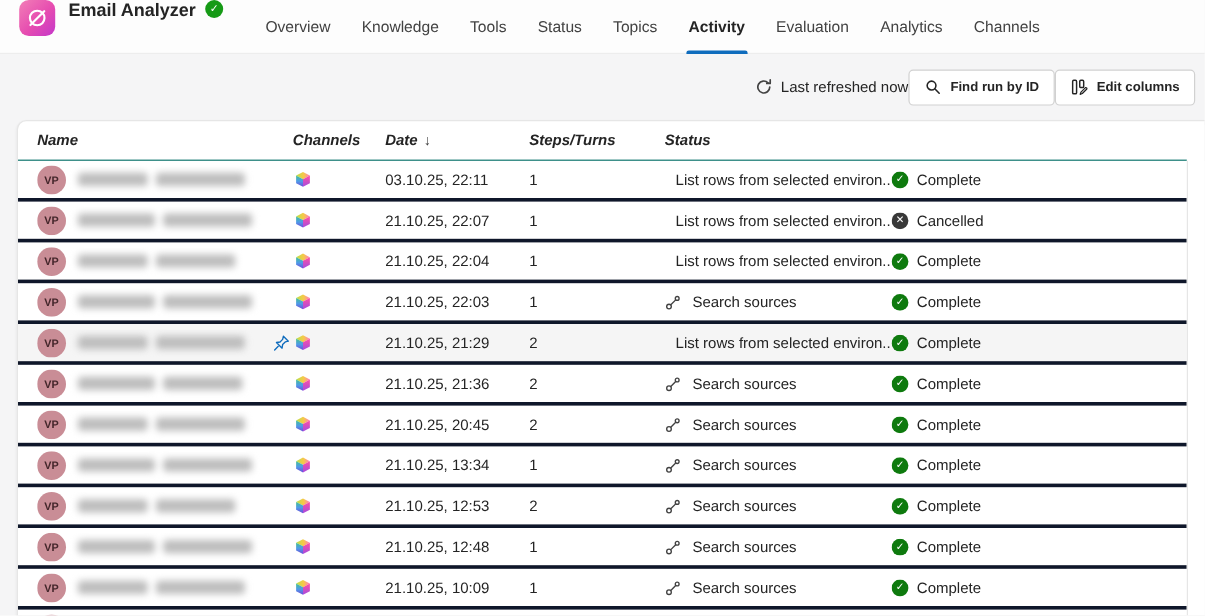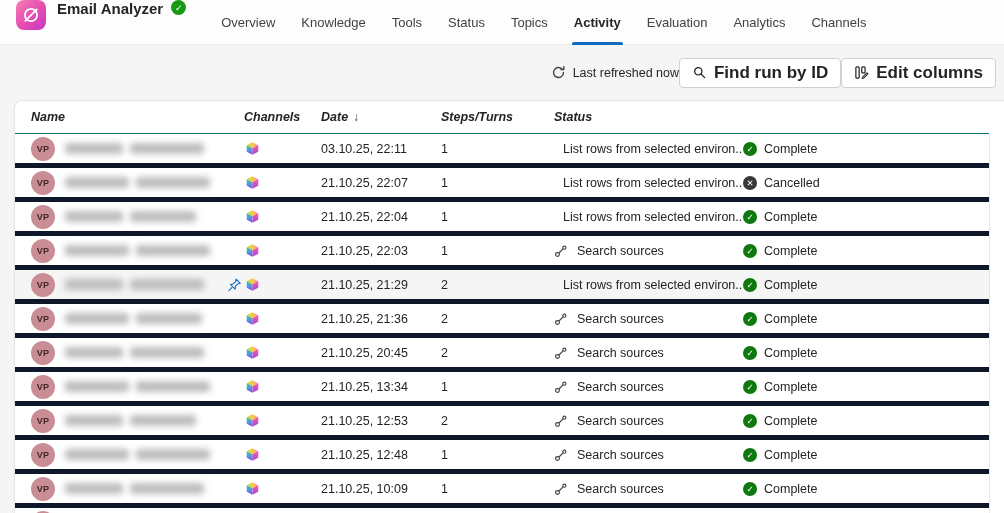--- a/index.html
+++ b/index.html
@@ -41,38 +41,38 @@
     height:55px; display:flex; align-items:center; justify-content:flex-end;
     gap:0; padding-right:8px;
   }
   .refresh-btn{
     display:flex; align-items:center; gap:7px; color:#242424; cursor:pointer;
     background:none; border:none; font-size:12.5px; font-family:inherit;
   }
   .tool-btn{
     display:flex; align-items:center; gap:7px; background:#fff;
     border:1px solid #d1d1d1; border-radius:4px; height:30px; padding:0 12px;
-    font-weight:bold; font-size:17px; font-family:inherit; color:#242424; cursor:pointer;
+    font-weight:bold; font-size:11px; font-family:inherit; color:#242424; cursor:pointer;
   }
   .tool-btn svg, .refresh-btn svg { flex:0 0 auto; }
 
   
   .table-card{
     position:absolute; left:14px; right:0; top:100px; bottom:0;
     background:#fff; border:1px solid #e6e6e6; border-right:none; border-bottom:none;
     border-radius:8px 0 0 0; box-shadow:0 1px 2px rgba(0,0,0,.05); overflow:hidden;
   }
   .grid-row{
     display:grid; grid-template-columns:213px 77px 120px 113px 189px 1fr;
     align-items:center; padding-left:16px; margin-right:15px;
   }
   .thead{ height:33px; border-bottom:1px solid #0f766e; font-weight:bold;font-style:italic; }
   .thead .hcell{ display:flex; align-items:center; gap:5px; cursor:pointer; }
   .sort-arrow{ color:#424242; font-size:12px; font-weight:normal; }
-  .trow{ height:34px; border-bottom:5px solid #0f172a; cursor:pointer; }
+  .trow{ height:34px; border-bottom:3px solid #0f172a; cursor:pointer; }
   .trow.highlighted{ background:#f5f5f5; }
   .cell{ display:flex; align-items:center; overflow:hidden; }
   .name-cell{ gap:10px; position:relative; padding-right:24px; }
   .avatar{
     width:24px; height:24px; border-radius:50%; background:#c98d96; color:#44262b;
     font-size:9px; font-weight:bold; display:flex; align-items:center; justify-content:center;
     flex:0 0 auto; letter-spacing:.2px;
   }
   .blur-name{ display:flex; gap:7px; filter:blur(3px); }
   .bp{ height:11px; border-radius:3px; background:#bdbdbd; }

